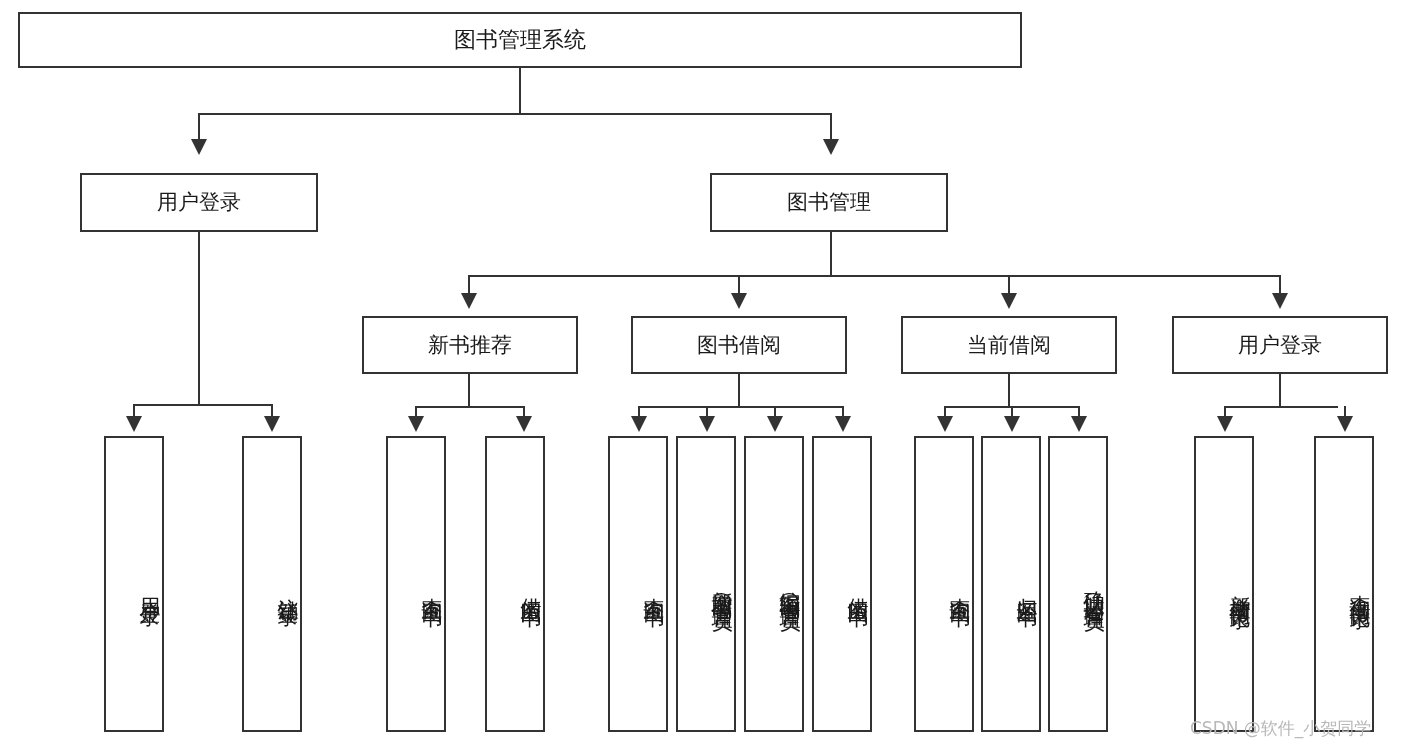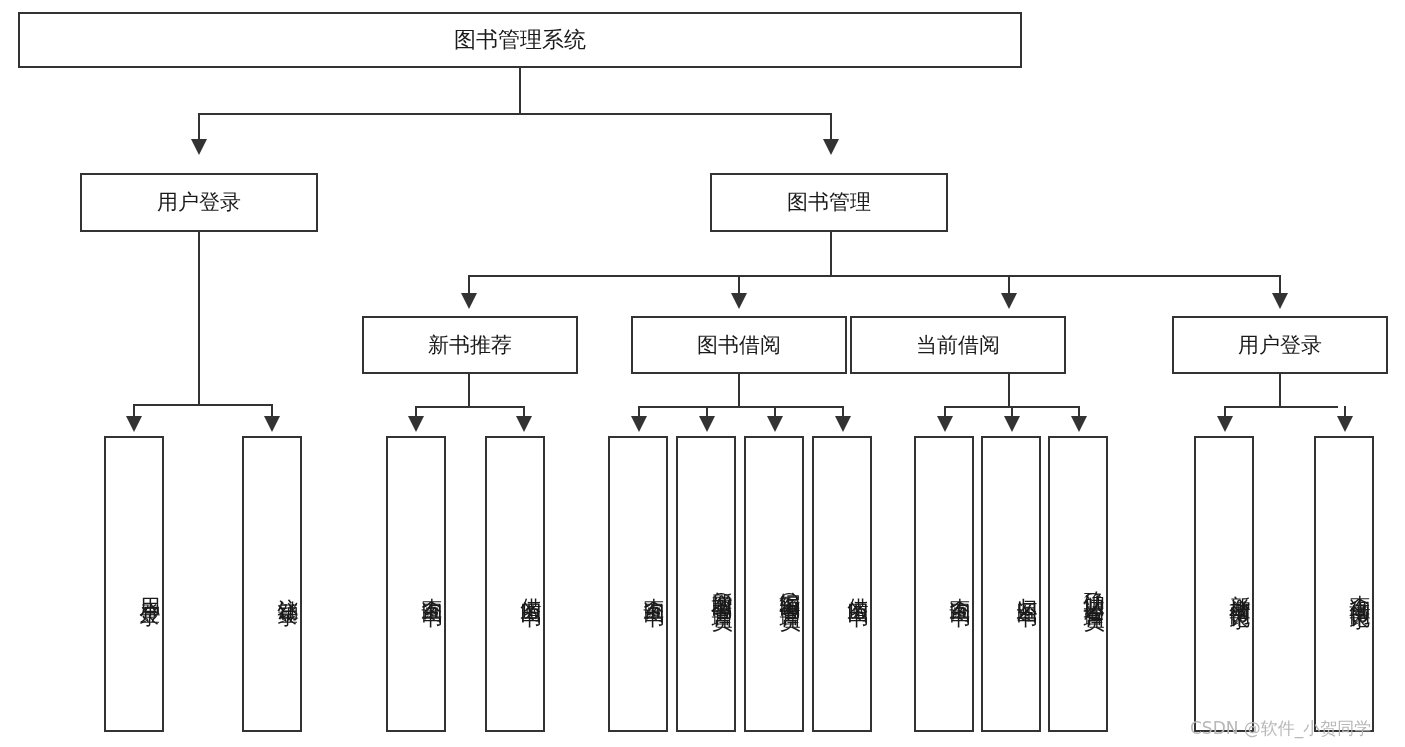--- a/index.html
+++ b/index.html
@@ -122,21 +122,21 @@
 
   <div class="vline" style="left:1279px;top:275px;width:2px;height:20px;"></div>
   <div class="arrow" style="left:1272px;top:293px;"></div>
 
   <div class="node lvl3" style="left:362px;top:316px;width:216px;height:58px;">
     <span>新书推荐</span>
   </div>
   <div class="node lvl3" style="left:631px;top:316px;width:216px;height:58px;align-items:center;">
     <span>图书借阅</span>
   </div>
-  <div class="node lvl3" style="left:850px;top:316px;width:216px;height:58px;">
+  <div class="node lvl3" style="left:901px;top:316px;width:216px;height:58px;">
     <span>当前借阅</span>
   </div>
   <div class="node lvl3" style="left:1172px;top:316px;width:216px;height:58px;">
     <span>用户登录</span>
   </div>
 
   <div class="vline" style="left:468px;top:374px;width:2px;height:32px;"></div>
   <div class="hline" style="left:415px;top:406px;width:110px;height:2px;"></div>
   <div class="vline" style="left:415px;top:406px;width:2px;height:12px;"></div>
   <div class="arrow" style="left:408px;top:416px;"></div>

